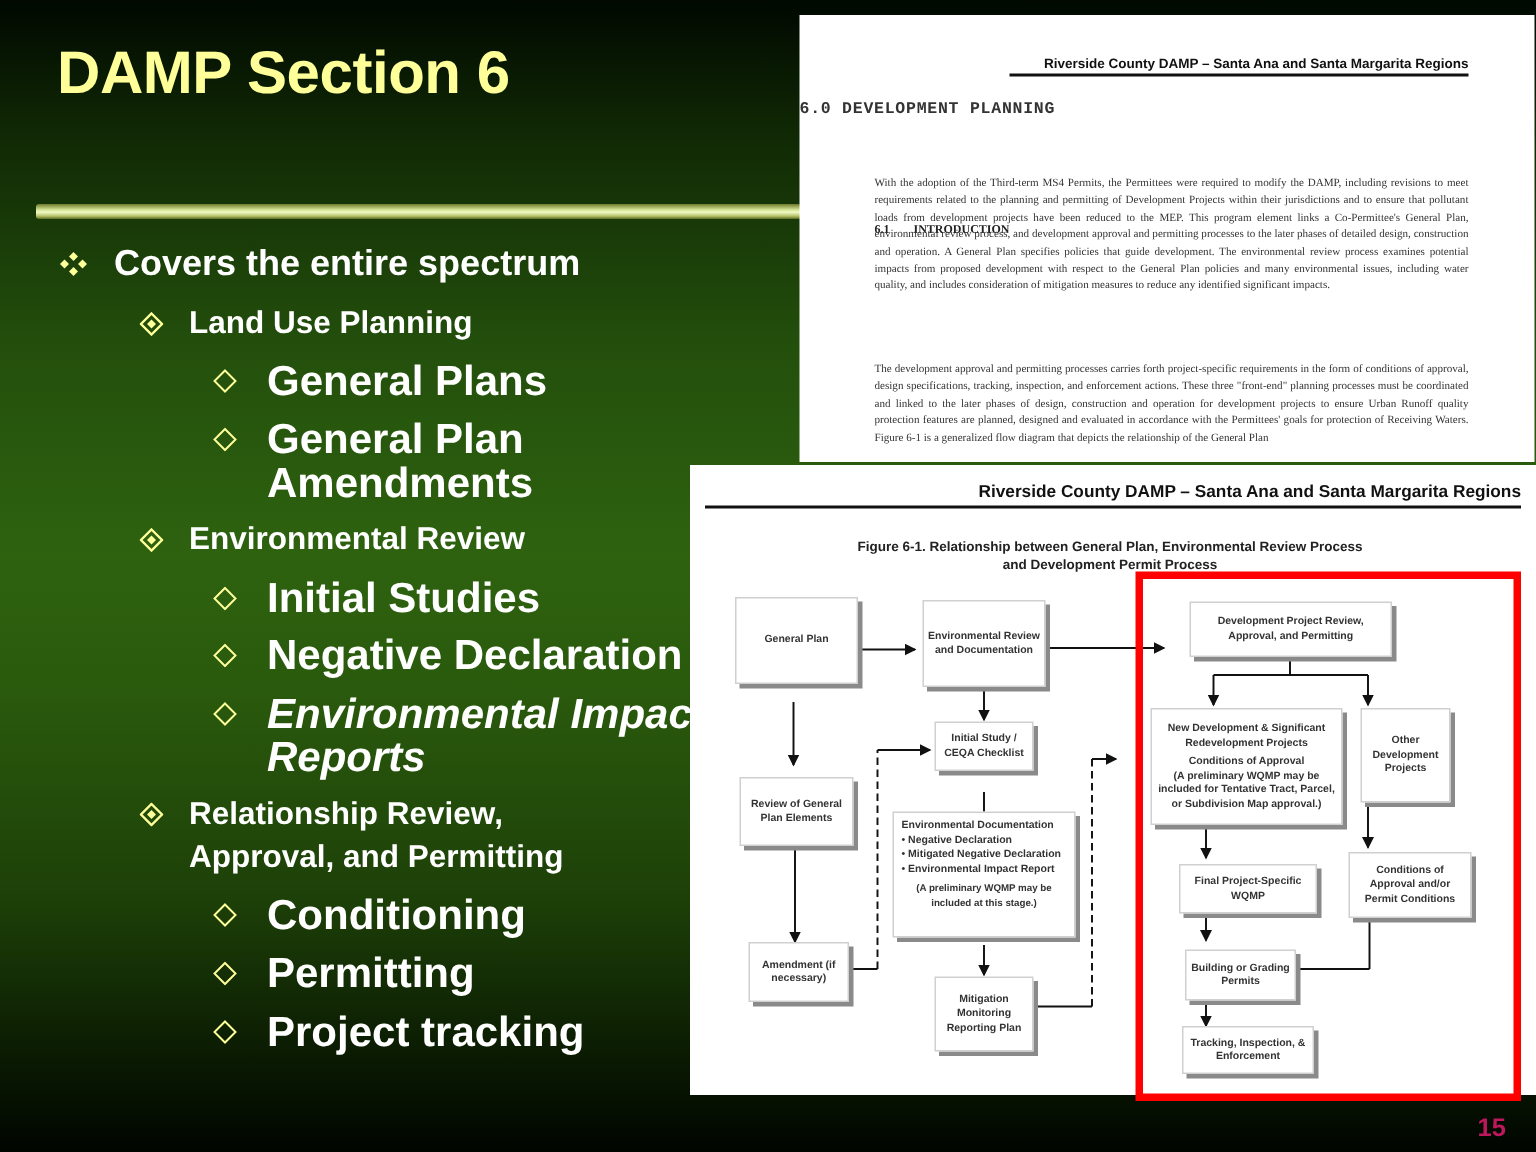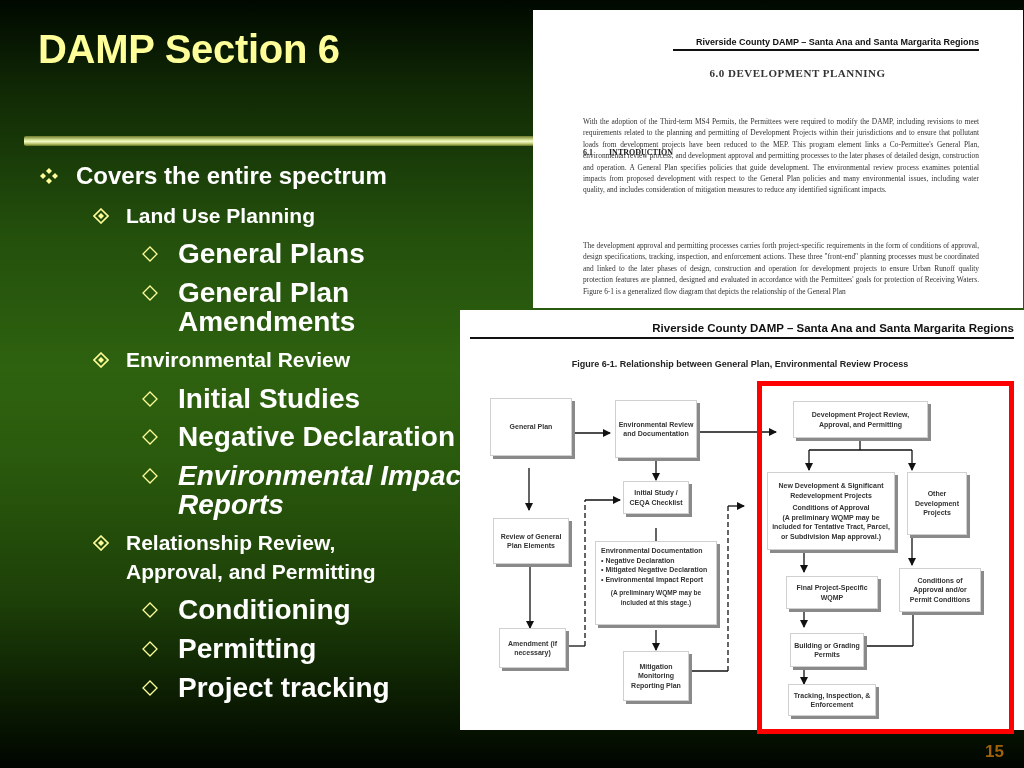--- a/index.html
+++ b/index.html
@@ -34,24 +34,23 @@
       position: absolute; left: 533px; top: 10px; width: 490px; height: 298px;
       background: #ffffff; overflow: hidden;
       font-family: "Liberation Serif", serif; color: #222;
     }
     .doc1 .hdr {
       position: absolute; left: 140px; top: 27px; width: 306px;
       font-family: "Liberation Sans", sans-serif; font-weight: bold; font-size: 9px;
       text-align: right; color: #111; padding-bottom: 2px; border-bottom: 2px solid #111;
     }
     .doc1 .sec {
-      position: absolute; left: 0; width: 490px; top: 57px; text-align: center;
-      font-family: Liberation Serif, serif; font-weight: bold; font-size: 11px; color: #333;
+      position: absolute; left: 0; width: 490px; top: 57px; 
+      font-family: Liberation Mono, monospace; font-weight: bold; font-size: 11px; color: #333;
       letter-spacing: 0.5px;
-      padding-left: 39px;
     }
     .doc1 .sub {
       position: absolute; left: 50px; top: 94px;
       font-family: Liberation Serif, serif; font-weight: bold; font-size: 8px; color: #222; margin-top: 44px;
     }
     .doc1 .sub span { margin-left: 16px; }
     .doc1 .para {
       position: absolute; left: 50px; width: 396px;
       font-size: 7.4px; line-height: 11.4px; text-align: justify; color: #333;
     }
@@ -77,21 +76,21 @@
       padding: 2px;
     }
     .fbox.left { align-items: flex-start; text-align: left; justify-content: flex-start; padding: 4px 5px; }
     .fbox .note { margin-top: 4px; text-align: center; align-self: center; font-size: 6.5px; }
     .redbox {
       position: absolute; left: 757px; top: 381px; width: 257px; height: 353px;
       border: 5px solid #ff0000;
     }
     svg.flow { position: absolute; left: 460px; top: 310px; }
     .pagenum {
-      position: absolute; right: 20px; top: 742px; color: #a16207; font-weight: bold; font-size: 17px;
+      position: absolute; right: 20px; top: 742px; color: #be185d; font-weight: bold; font-size: 17px;
     }
   </style>
 </head>
 <body>
 
 <div class="title">
   <div>DAMP Section 6</div>
 </div>
 <div class="rule"></div>
 
@@ -224,20 +223,21 @@
     <span style="margin-left:0">6.1</span><span>INTRODUCTION</span>
   </div>
   <div class="para" style="top:106px;">With the adoption of the Third-term MS4 Permits, the Permittees were required to modify the DAMP, including revisions to meet requirements related to the planning and permitting of Development Projects within their jurisdictions and to ensure that pollutant loads from development projects have been reduced to the MEP. This program element links a Co-Permittee's General Plan, environmental review process, and development approval and permitting processes to the later phases of detailed design, construction and operation.  A General Plan specifies policies that guide development.  The environmental review process examines potential impacts from proposed development with respect to the General Plan policies and many environmental issues, including water quality, and includes consideration of mitigation measures to reduce any identified significant impacts.</div>
   <div class="para" style="top:230px;">The development approval and permitting processes carries forth project-specific requirements in the form of conditions of approval, design specifications, tracking, inspection, and enforcement actions. These three "front-end" planning processes must be coordinated and linked to the later phases of design, construction and operation for development projects to ensure Urban Runoff quality protection features are planned, designed and evaluated in accordance with the Permittees' goals for protection of Receiving Waters.  Figure 6-1 is a generalized flow diagram that depicts the relationship of the General Plan</div>
 </div>
 
 <div class="doc2">
   <div class="hdr">Riverside County DAMP – Santa Ana and Santa Margarita Regions</div>
   <div class="cap">
     <div>Figure 6-1. Relationship between General Plan, Environmental Review Process</div>
+    <div>and Development Permit Process</div>
   </div>
 </div>
 
 <svg class="flow" width="564" height="420" viewBox="0 0 564 420">
   <defs>
     <marker id="ah" markerWidth="8" markerHeight="8" refX="7" refY="4" orient="auto" markerUnits="userSpaceOnUse">
       <path d="M0 0 L8 4 L0 8Z" fill="#111"></path>
     </marker>
   </defs>
   <g stroke="#111" stroke-width="1.3" fill="none">

